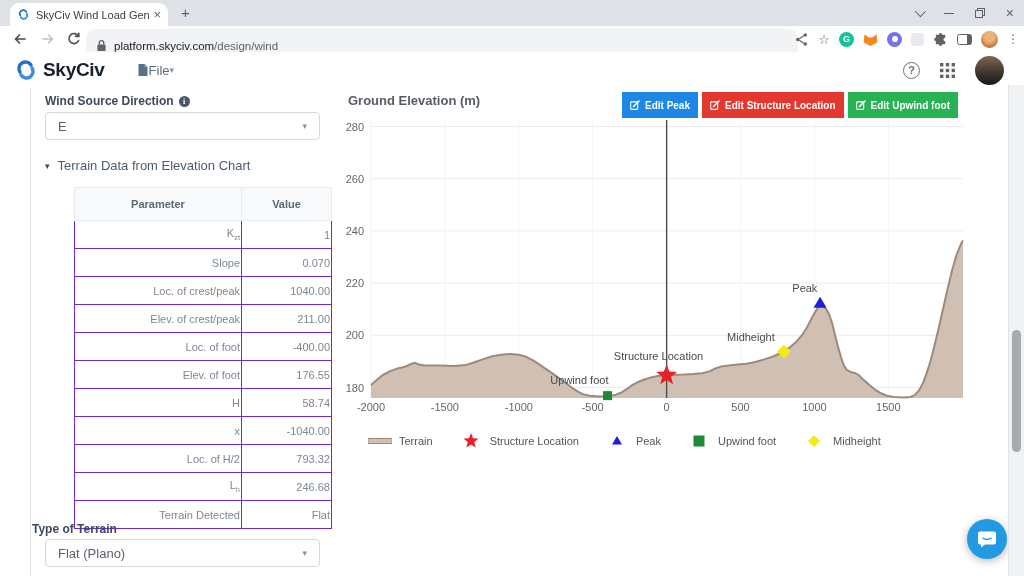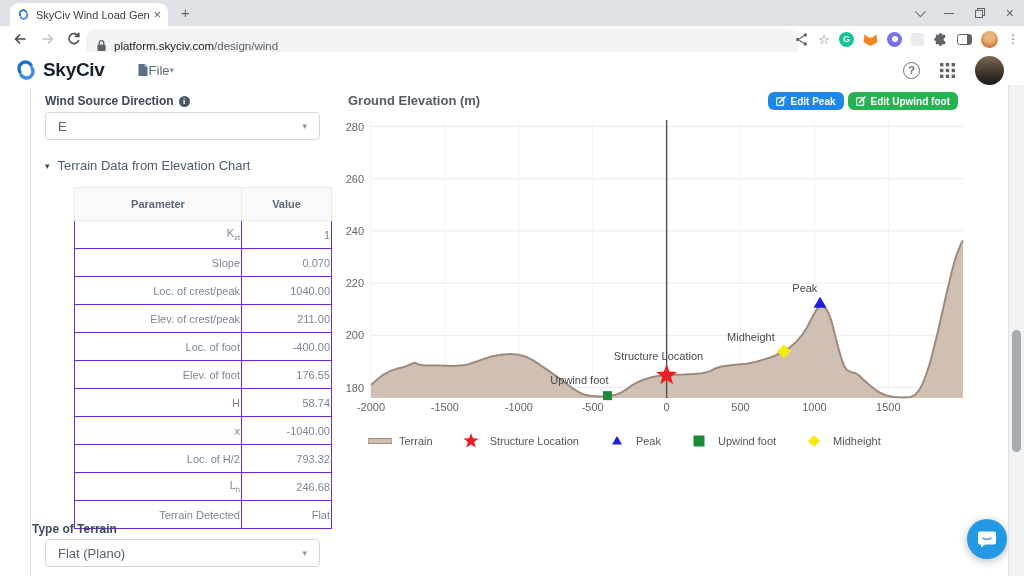--- a/index.html
+++ b/index.html
@@ -79,21 +79,21 @@
                     font-weight:bold;color:#5c6977;text-align:center}
   #terrain-table td{border:1px solid #6d28d9;height:25px;font-size:11px;color:#7c8794;text-align:right}
   #terrain-table td:first-child,#terrain-table th:first-child{width:164px}
   #terrain-table sub{font-size:7.5px}
   #type-label{position:absolute;left:32px;top:434px}
 
   
   #chart-title{position:absolute;left:348px;top:5px;font-size:13px;font-weight:bold;color:#565c63}
   #chart-buttons{position:absolute;right:66px;top:4px;display:flex;gap:4px}
   .edit-btn{display:flex;align-items:center;gap:5px;border:none;color:#fff;font-size:10px;font-weight:bold;
-            padding:0 8px;height:18px;border-radius:6px;font-family:inherit;cursor:pointer}
+            padding:0 8px;height:26px;border-radius:0;font-family:inherit;cursor:pointer}
   #elevation-chart{position:absolute;left:345px;top:27px}
   #elevation-chart text{font-size:11px;fill:#666;font-family:"Liberation Sans",sans-serif}
   #elevation-chart text.marker-label{fill:#4a4a4a}
   #chart-legend{position:absolute;left:368px;top:344px;display:flex;gap:26px;align-items:flex-start}
   .legend-item{display:flex;align-items:center;gap:7px;font-size:11px;color:#555}
 
   
   .chat{position:absolute;left:967px;top:519px;width:40px;height:40px;border-radius:50%;background:#2499e3;
         box-shadow:0 2px 8px rgba(0,0,0,.28);display:flex;align-items:center;justify-content:center}
   .scrollbar{position:absolute;top:85px;right:0;bottom:0;width:15px;background:#f1f2f4;border-left:1px solid #dfe1e4}
@@ -273,20 +273,27 @@
   </div>
 
   <span id="chart-title">Ground Elevation (m)</span>
   <div id="chart-buttons">
       <button class="edit-btn" style="background: rgb(30, 135, 230);">
         <svg width="10" height="10" viewBox="0 0 12 12">
           <rect x="0.8" y="2.2" width="8.4" height="9" rx="1" fill="none" stroke="#fff" stroke-width="1.3"></rect>
           <path d="M4.2 7.8 L10.8 1.2" stroke="#fff" stroke-width="1.8" stroke-linecap="round"></path>
         </svg>
         <span>Edit Peak</span>
+      </button>
+      <button class="edit-btn" style="background: rgb(226, 56, 47);">
+        <svg width="10" height="10" viewBox="0 0 12 12">
+          <rect x="0.8" y="2.2" width="8.4" height="9" rx="1" fill="none" stroke="#fff" stroke-width="1.3"></rect>
+          <path d="M4.2 7.8 L10.8 1.2" stroke="#fff" stroke-width="1.8" stroke-linecap="round"></path>
+        </svg>
+        <span>Edit Structure Location</span>
       </button>
       <button class="edit-btn" style="background: rgb(39, 178, 83);">
         <svg width="10" height="10" viewBox="0 0 12 12">
           <rect x="0.8" y="2.2" width="8.4" height="9" rx="1" fill="none" stroke="#fff" stroke-width="1.3"></rect>
           <path d="M4.2 7.8 L10.8 1.2" stroke="#fff" stroke-width="1.8" stroke-linecap="round"></path>
         </svg>
         <span>Edit Upwind foot</span>
       </button>
     </div>
   <svg id="elevation-chart" width="630" height="312" viewBox="0 0 630 312">

